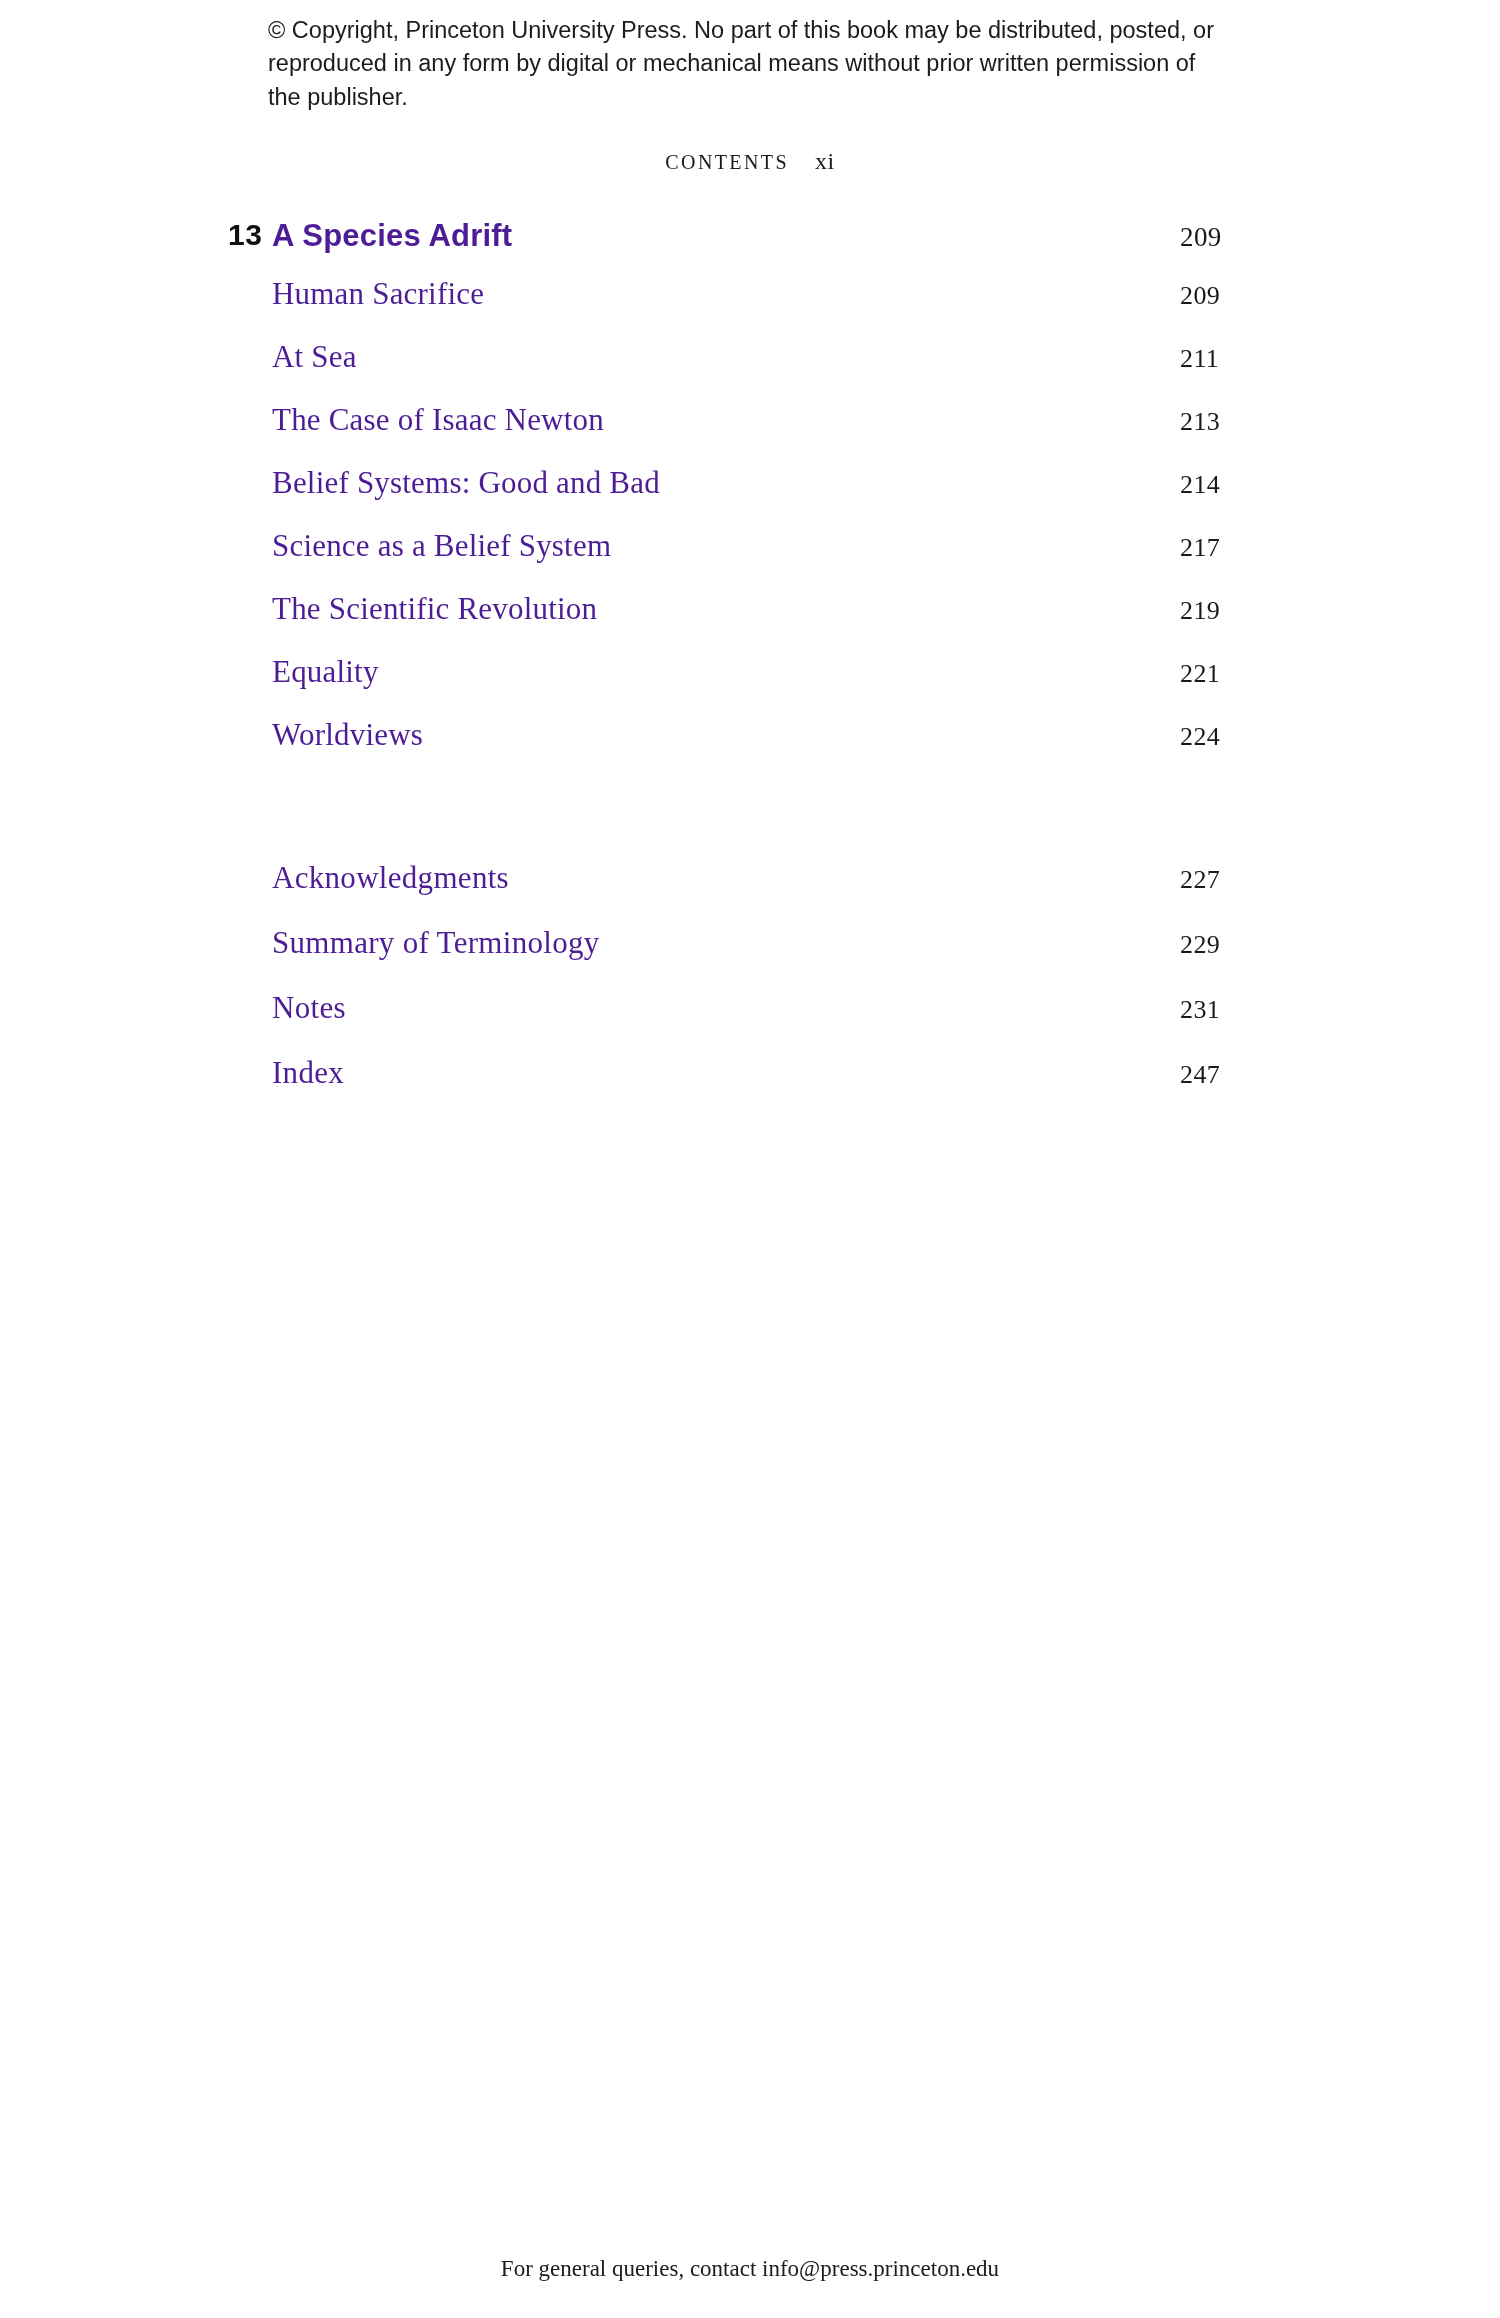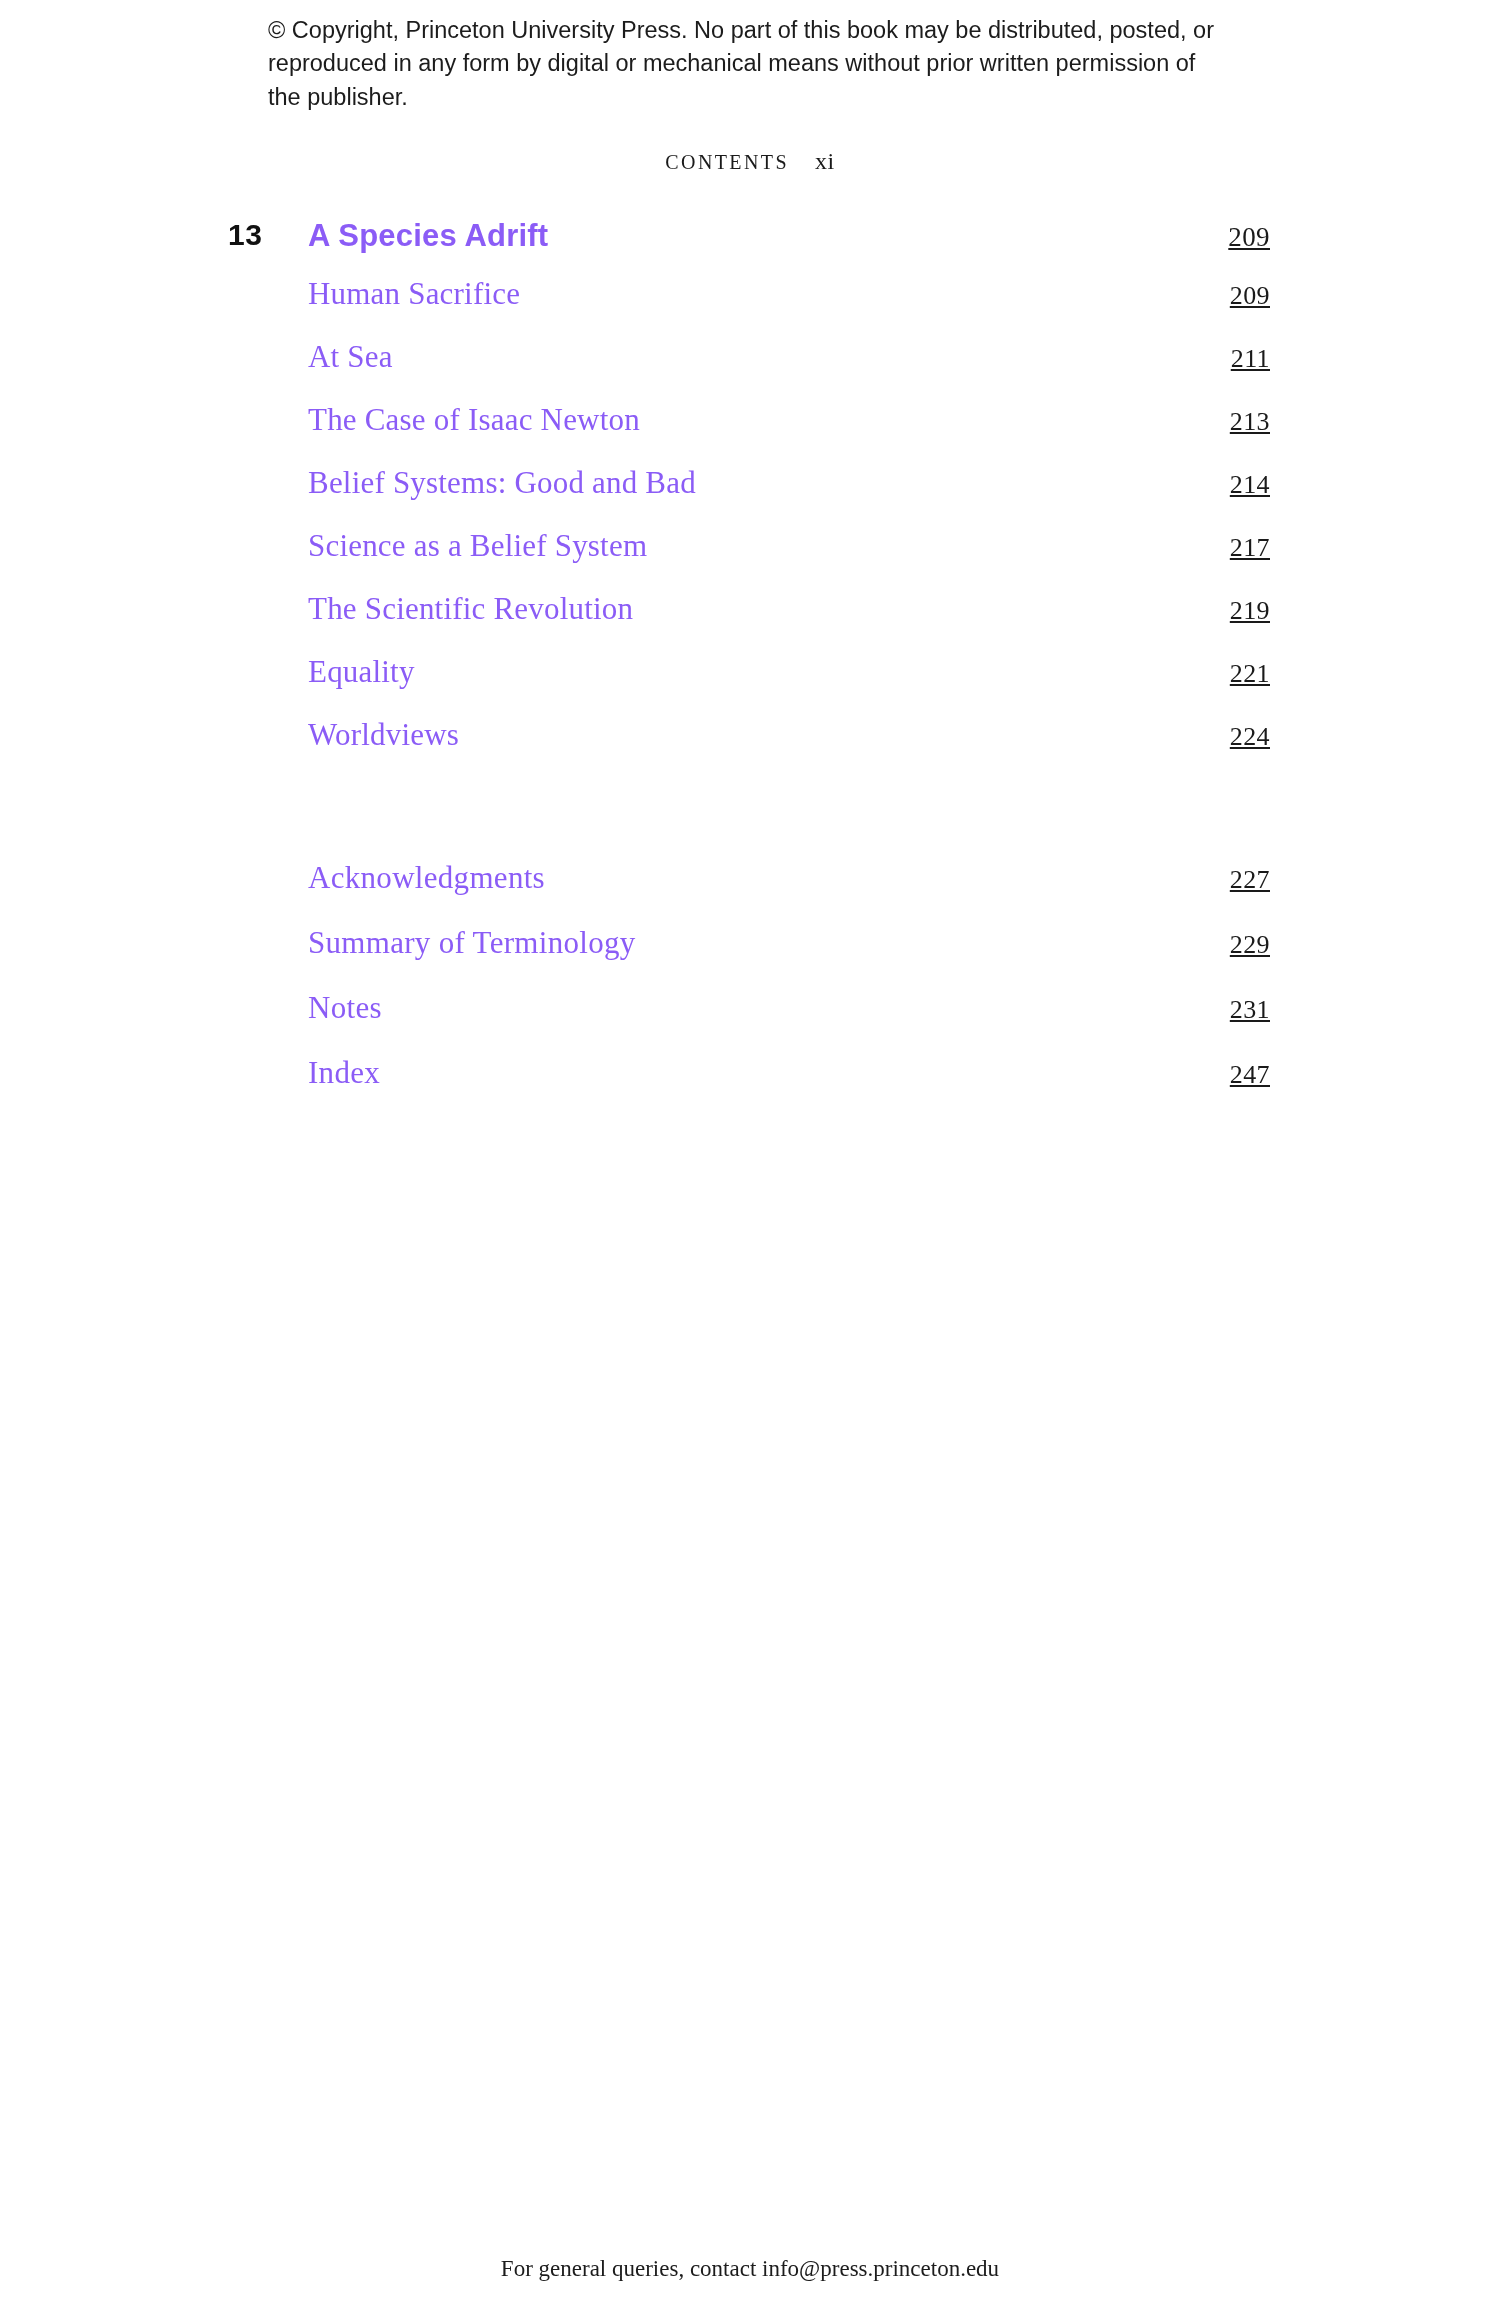--- a/index.html
+++ b/index.html
@@ -71,32 +71,31 @@
     left: 0;
     width: 56px;
     text-align: left;
     font-family: "Liberation Sans", sans-serif;
     font-size: 30px;
     font-weight: 600;
     color: #111;
     letter-spacing: 0.5px;
   }
   .row .title {
-    margin-left: 80px;
+    margin-left: 44px;
     flex: 1 1 auto;
-    color: #8b5cf6;
+    color: #4c1d95;
   }
   .row .page-no {
     flex: 0 0 auto;
     width: 90px;
-    text-align: right;
+    text-align: left;
     font-size: 26px;
     letter-spacing: 0.4px;
     color: #1a1a1a;
-    text-decoration: underline;
   }
 
   
   .row.chapter {
     margin-bottom: 18px;
     gap: 28px;
   }
   .row.chapter .title {
     font-family: "Liberation Sans", sans-serif;
     font-size: 31px;

